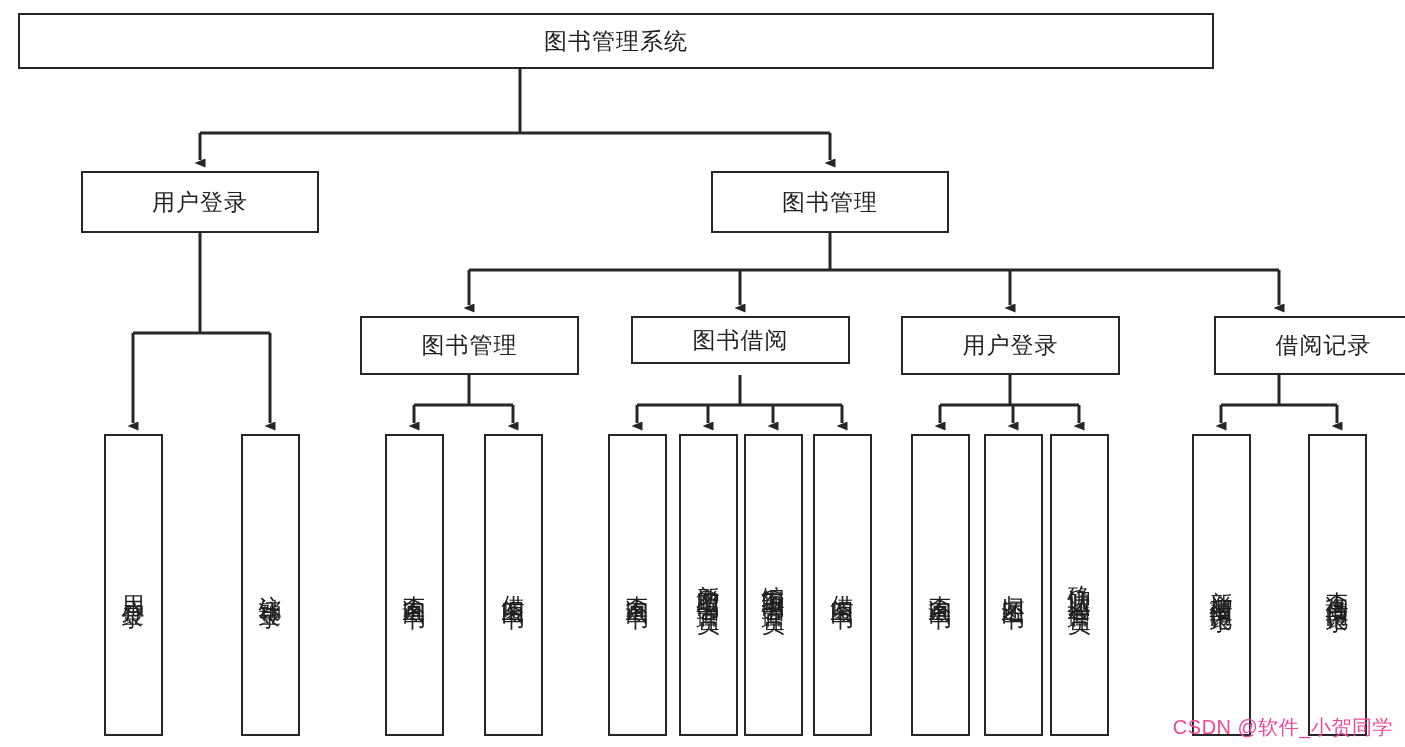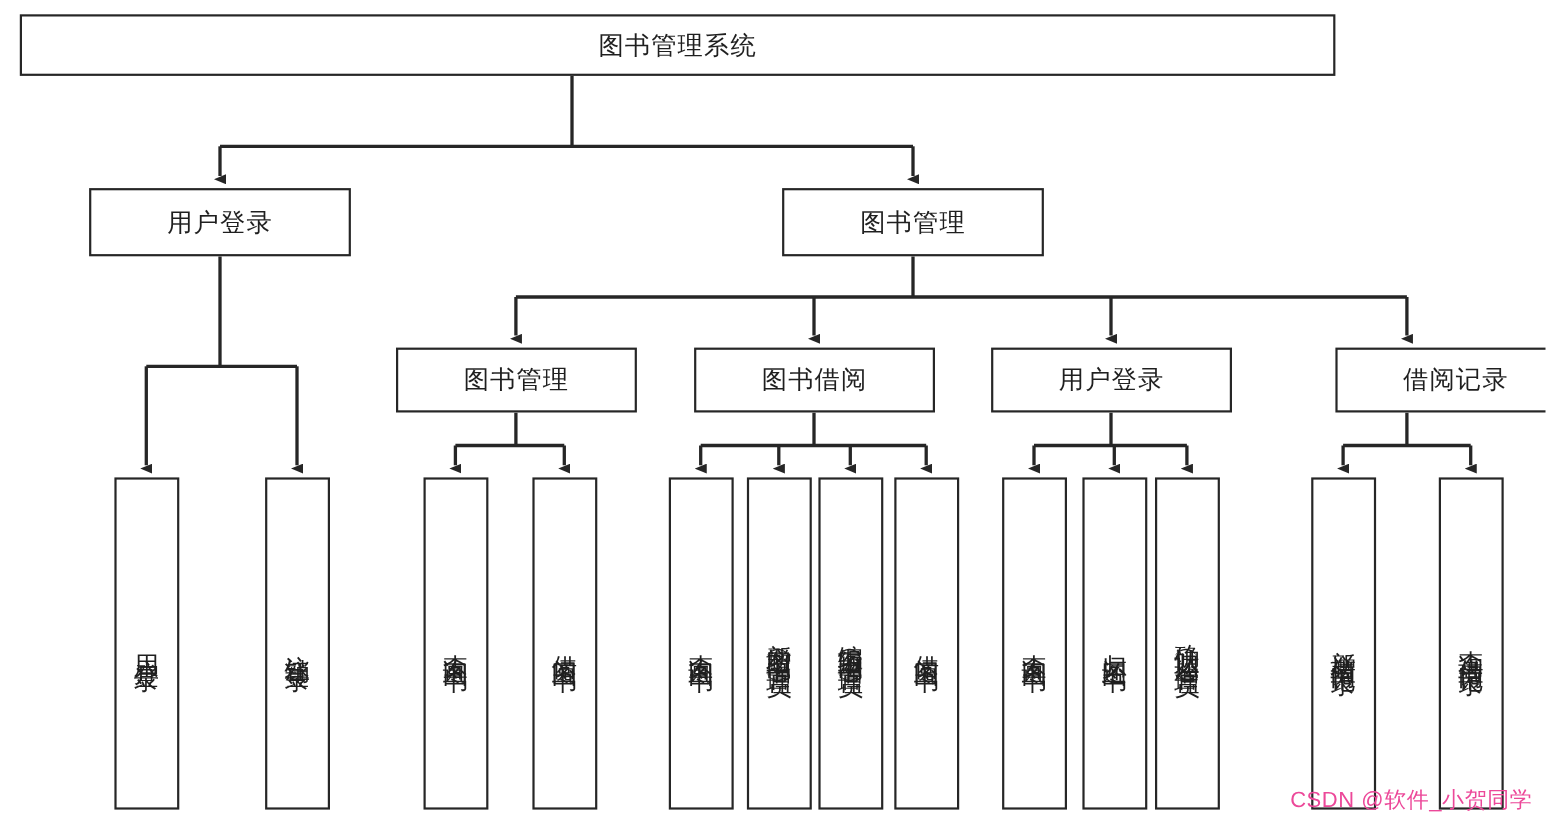--- a/index.html
+++ b/index.html
@@ -141,21 +141,21 @@
   <div class="node horizontal" style="left:81px; top:171px; width:238px; height:62px;">
     <span class="node-label">用户登录</span>
   </div>
   <div class="node horizontal" style="left:711px; top:171px; width:238px; height:62px;">
     <span class="node-label">图书管理</span>
   </div>
 
   <div class="node horizontal" style="left:360px; top:316px; width:219px; height:59px;">
     <span class="node-label">图书管理</span>
   </div>
-  <div class="node horizontal" style="left:631px; top:316px; width:219px; height:59px;">
+  <div class="node horizontal" style="left:631px; top:316px; width:219px; height:48px;">
     <span class="node-label">图书借阅</span>
   </div>
   <div class="node horizontal" style="left:901px; top:316px; width:219px; height:59px;">
     <span class="node-label">用户登录</span>
   </div>
   <div class="node horizontal" style="left:1170px; top:316px; width:219px; height:59px;margin-left:44px;">
     <span class="node-label">借阅记录</span>
   </div>
 
   <div class="node vertical" style="left:104px; top:434px; width:59px; height:302px;">

